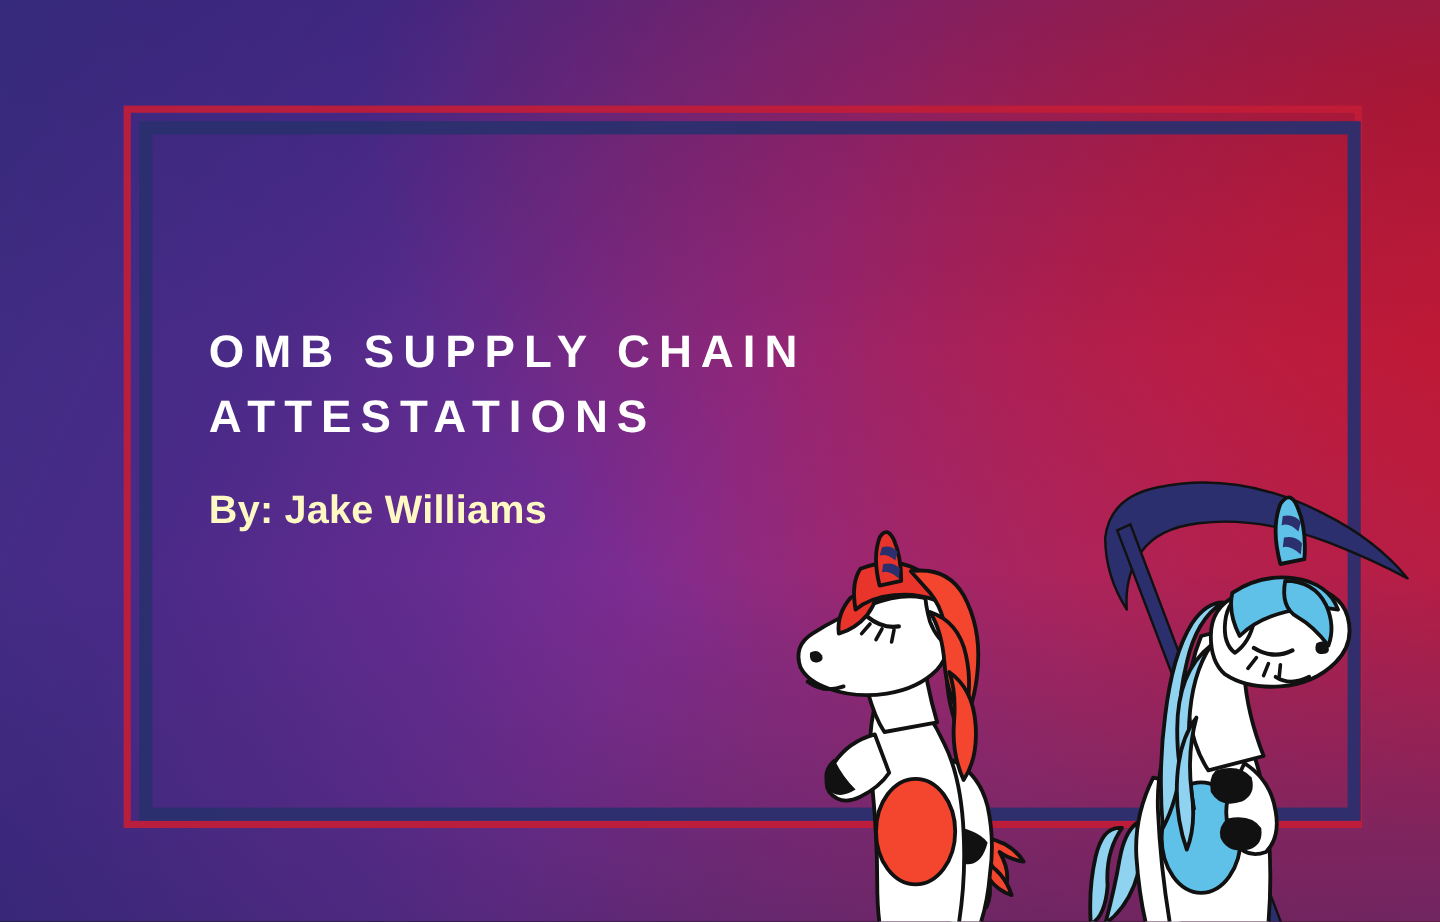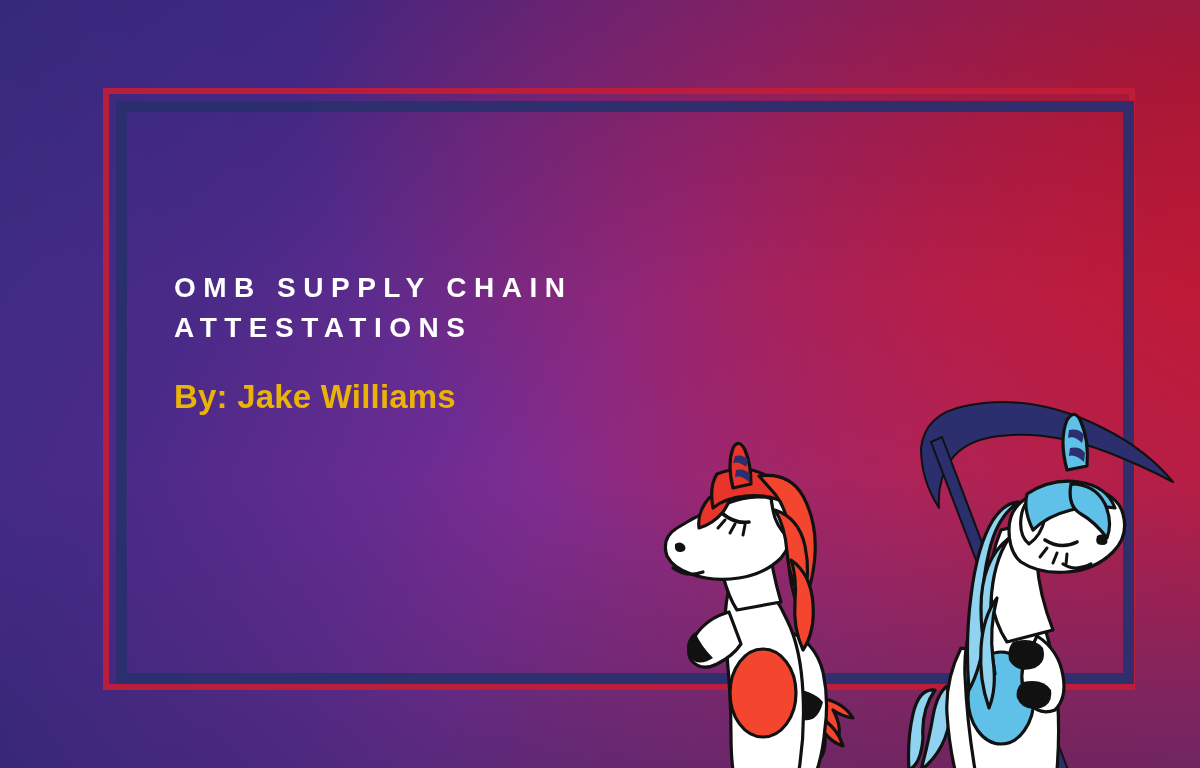--- a/index.html
+++ b/index.html
@@ -52,29 +52,29 @@
   
   .text-block {
     position: absolute;
     left: 174px;
     top: 268px;
     width: 620px;
     z-index: 6;
   }
   .slide-title {
     color: #ffffff;
-    font-size: 28px;
+    font-size: 38px;
     font-weight: bold;
     letter-spacing: 7.5px;
     line-height: 1.42;
     margin: 0;
     text-transform: uppercase;
   }
   .slide-byline {
-    color: #eab308;
+    color: #fef9c3;
     font-size: 33px;
     font-weight: bold;
     letter-spacing: 0.2px;
     margin: 30px 0 0 0;
   }
 
   
   .char {
     position: absolute;
     z-index: 5;

